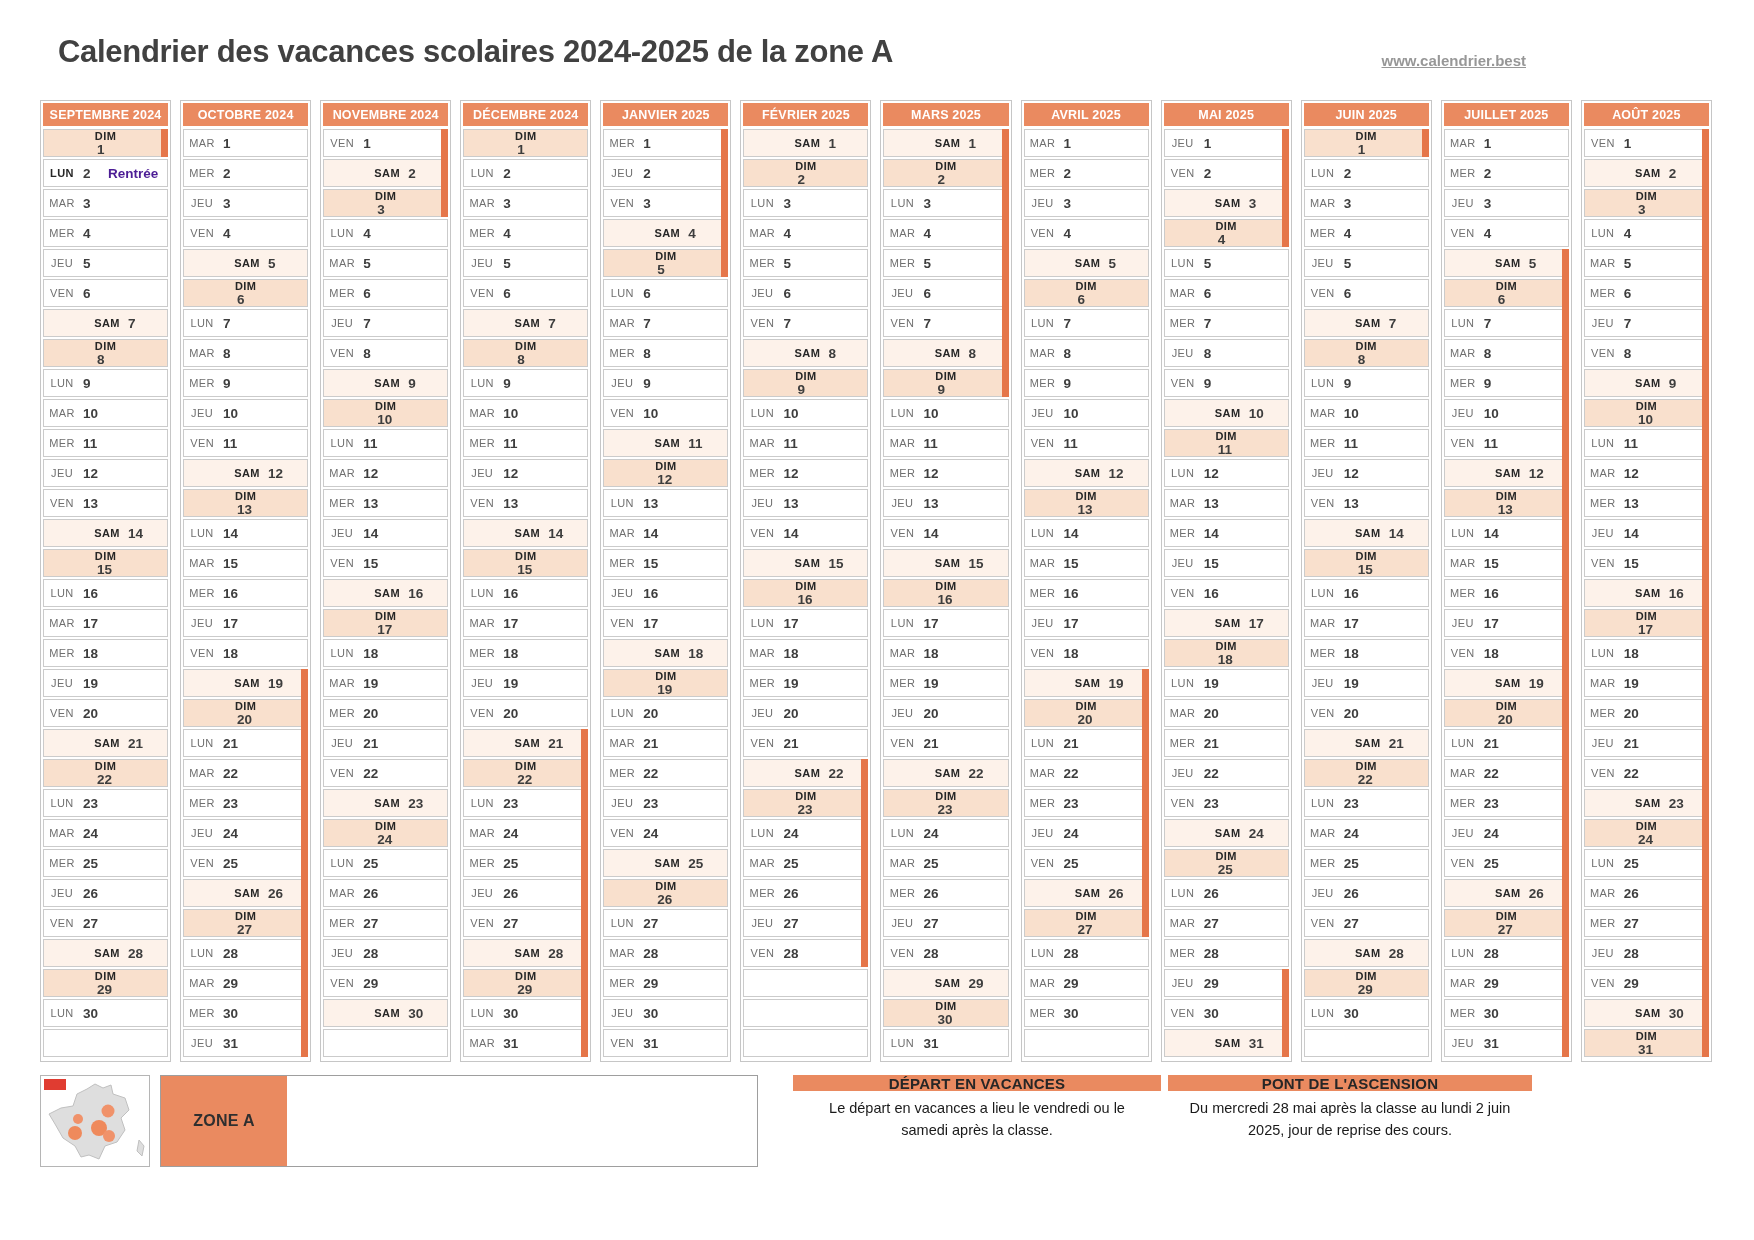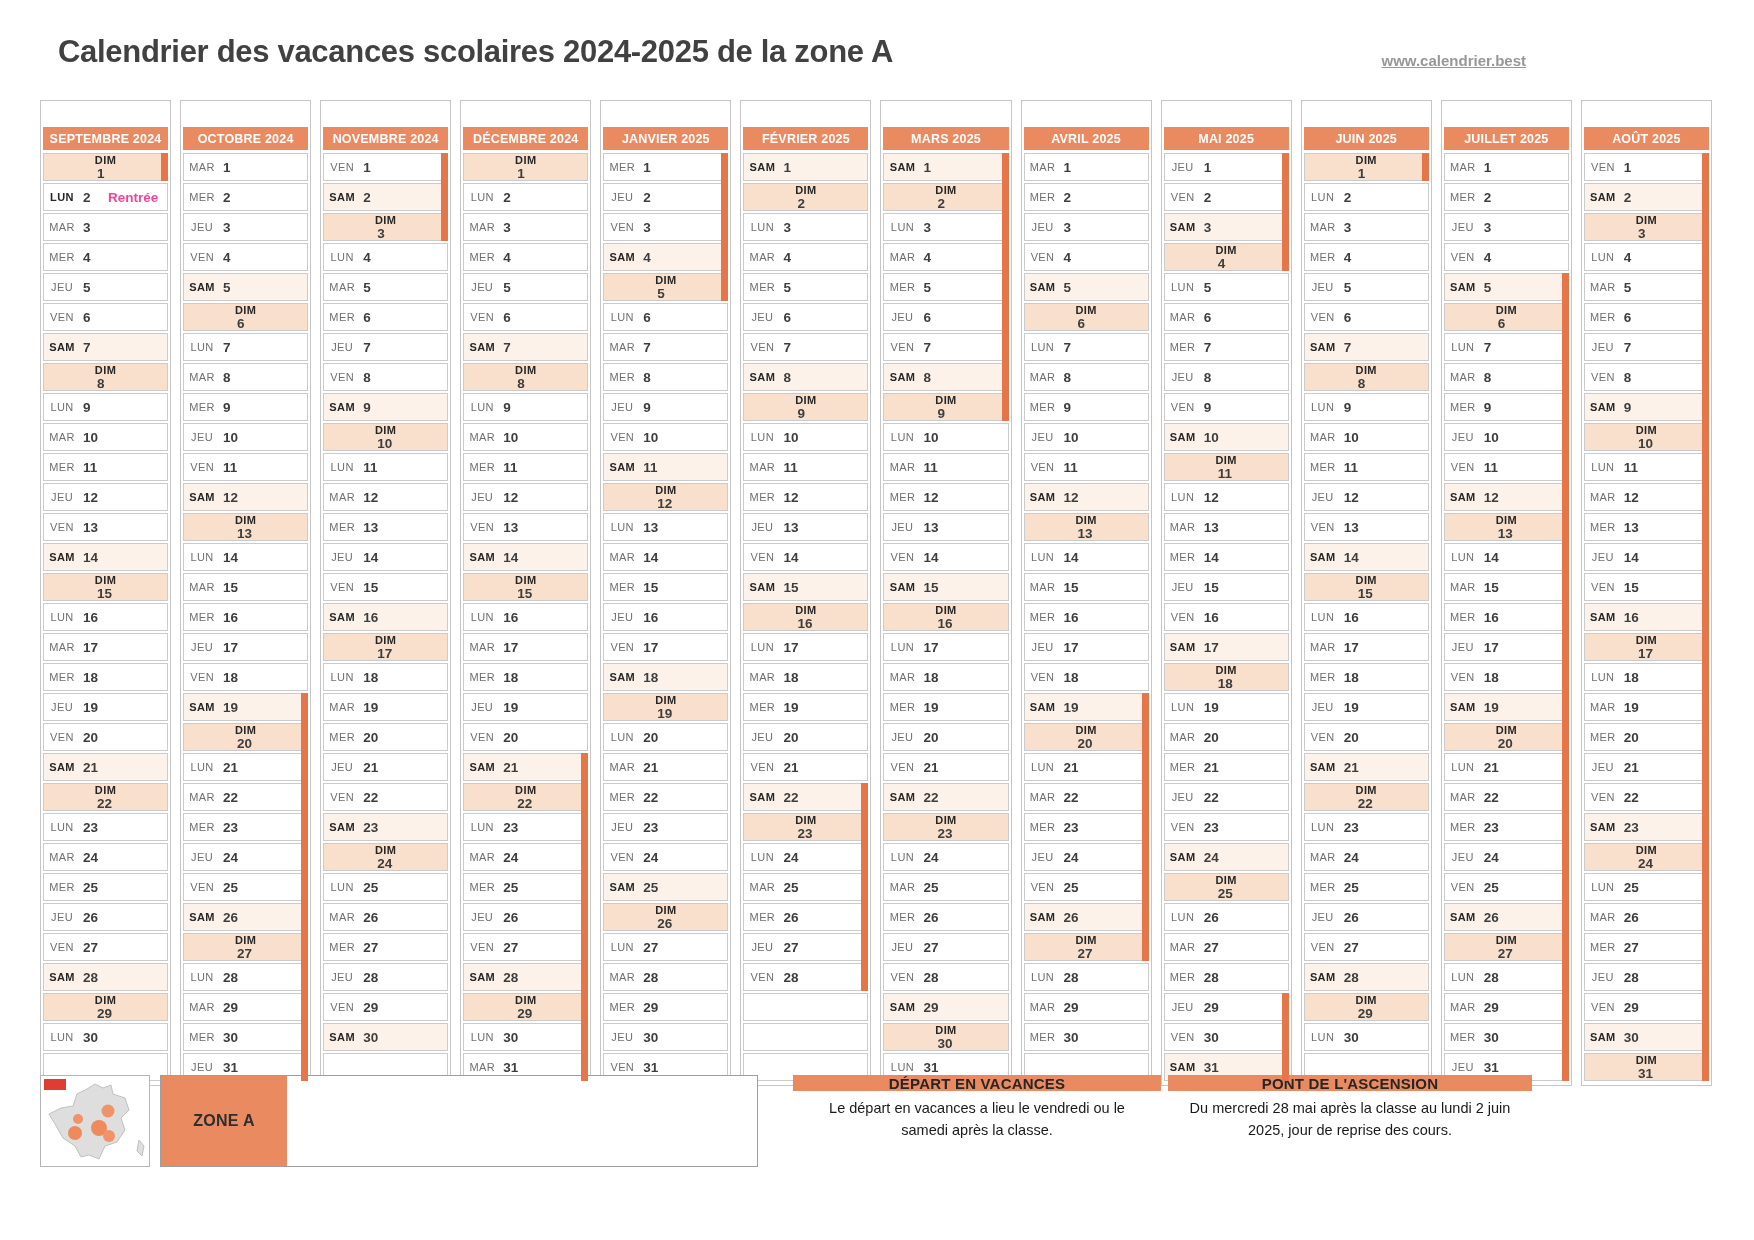--- a/index.html
+++ b/index.html
@@ -28,40 +28,39 @@
     display:flex;gap:9px;
   }
   .month-column{
     flex:1 1 0;border:1px solid #c6c6c6;background:#fff;padding:2px;position:relative;
   }
   .month-header{
     height:23px;background:var(--orange);color:#ffffff;
     font-weight:bold;font-size:12.5px;letter-spacing:.2px;
     display:flex;align-items:center;justify-content:center;
     white-space:nowrap;
-    margin-top:24px;
   }
   .rows{position:relative;margin-top:3px;}
   .day-cell{
     height:28px;margin-bottom:2px;border:1px solid #cbcbcb;background:#ffffff;
     display:flex;align-items:center;position:relative;
   }
-  .day-cell.sam{background:var(--sam);}
+  .day-cell.sam{background:var(--sam);padding-left:45px;}
   .day-cell.dim{background:var(--dim);flex-direction:column;}
   .day-abbrev{
     flex:none;width:36px;text-align:center;
     font-size:11px;letter-spacing:.4px;color:#6f6f6f;
   }
   .day-abbrev.strong{font-weight:bold;color:#262626;}
   .day-number{
     flex:none;width:20px;margin-left:3px;text-align:left;
     font-size:13.5px;font-weight:bold;color:#3d3d3d;
   }
   .day-note{
-    font-size:13.5px;font-weight:bold;color:#ec4899;margin-left:5px;white-space:nowrap;
+    font-size:13.5px;font-weight:bold;color:#4c1d95;margin-left:5px;white-space:nowrap;
   }
   .vacation-bar{
     position:absolute;right:0;width:7px;background:var(--bar);z-index:2;
   }
   
   .map-box{
     position:absolute;left:40px;top:1075px;width:110px;height:92px;
     border:1px solid #b5b5b5;background:#fff;
   }
   .map-logo{

